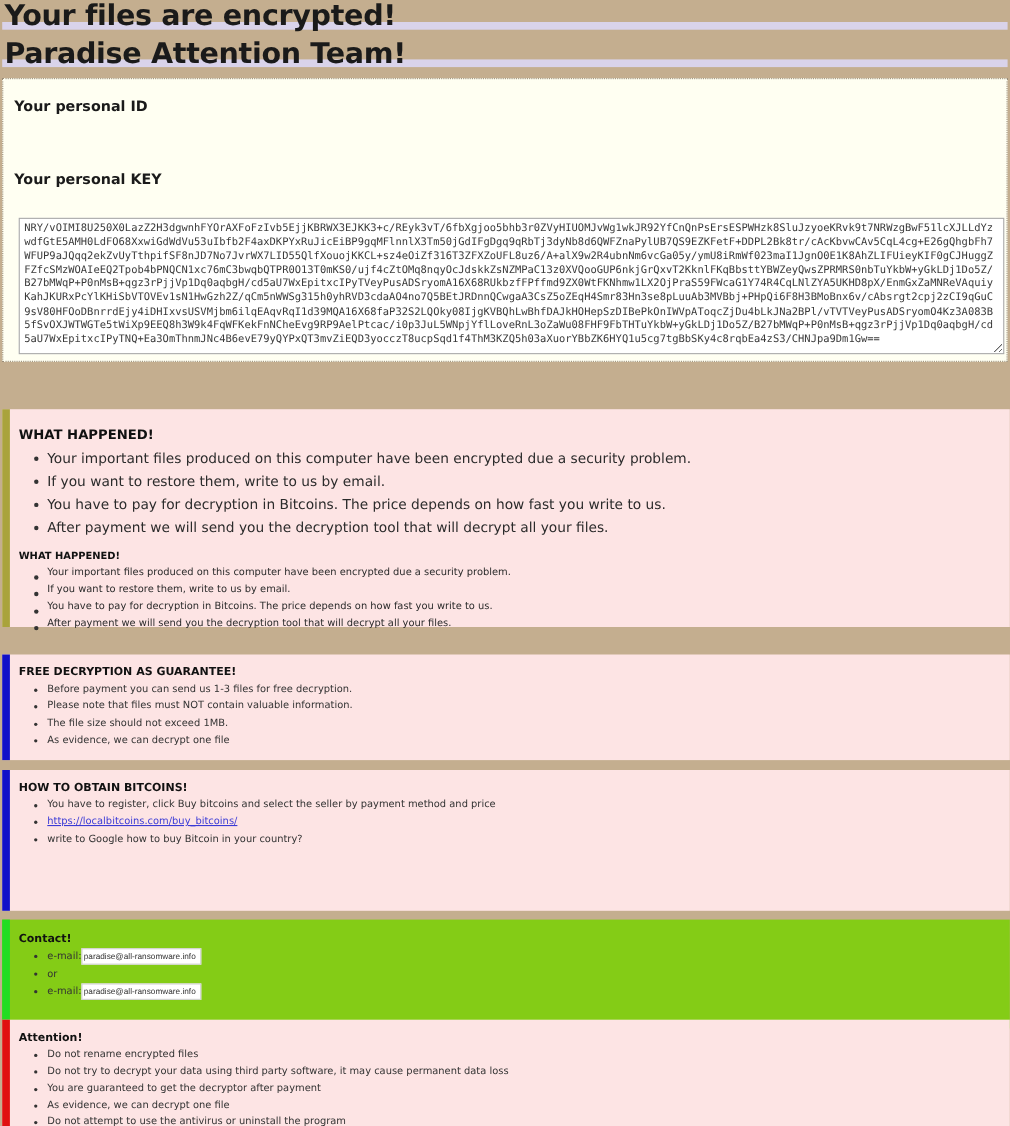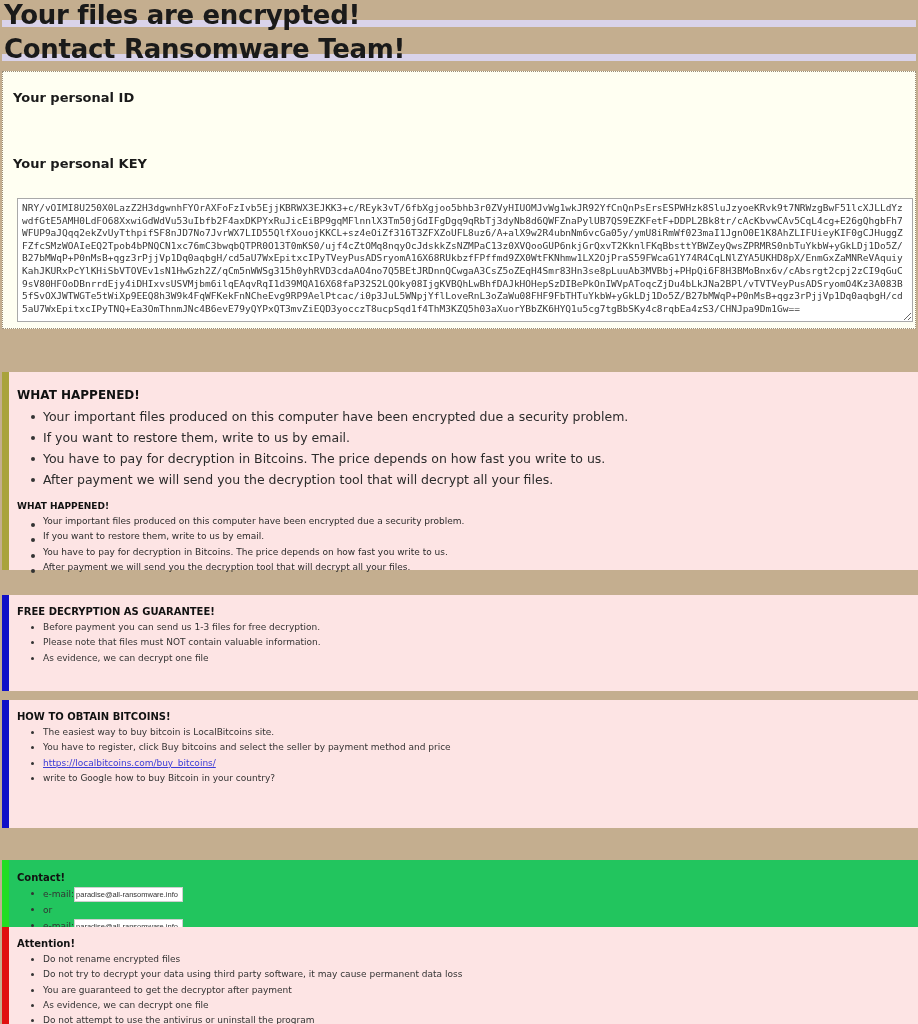--- a/index.html
+++ b/index.html
@@ -57,21 +57,21 @@
     display:inline-block; background:#fff; border:1px solid #cfcfcf;
     font-size:7.5px; width:104px; height:11px; line-height:11px; overflow:hidden;
     vertical-align:middle; color:#333; padding-left:1px;
   }
 </style>
 </head>
 <body>
 
 <div class="h1">Your files are encrypted!</div>
 <div class="bar"></div>
-<div class="h1" style="margin-top:7px;">Contact Ransomware Team!</div>
+<div class="h1" style="margin-top:7px;">Paradise Attention Team!</div>
 <div class="bar"></div>
 
 <div class="idbox">
   <div class="label" style="top:18px;">Your personal ID</div>
   <div class="label" style="top:84px;">Your personal KEY</div>
   <textarea class="keyarea" readonly="" style="">NRY/vOIMI8U250X0LazZ2H3dgwnhFYOrAXFoFzIvb5EjjKBRWX3EJKK3+c/REyk3vT/6fbXgjoo5bhb3r0ZVyHIUOMJvWg1wkJR92YfCnQnPsErsESPWHzk8SluJzyoeKRvk9t7NRWzgBwF51lcXJLLdYzwdfGtE5AMH0LdFO68XxwiGdWdVu53uIbfb2F4axDKPYxRuJicEiBP9gqMFlnnlX3Tm50jGdIFgDgq9qRbTj3dyNb8d6QWFZnaPylUB7QS9EZKFetF+DDPL2Bk8tr/cAcKbvwCAv5CqL4cg+E26gQhgbFh7WFUP9aJQqq2ekZvUyTthpifSF8nJD7No7JvrWX7LID55QlfXouojKKCL+sz4eOiZf316T3ZFXZoUFL8uz6/A+alX9w2R4ubnNm6vcGa05y/ymU8iRmWf023maI1JgnO0E1K8AhZLIFUieyKIF0gCJHuggZFZfcSMzWOAIeEQ2Tpob4bPNQCN1xc76mC3bwqbQTPR0O13T0mKS0/ujf4cZtOMq8nqyOcJdskkZsNZMPaC13z0XVQooGUP6nkjGrQxvT2KknlFKqBbsttYBWZeyQwsZPRMRS0nbTuYkbW+yGkLDj1Do5Z/B27bMWqP+P0nMsB+qgz3rPjjVp1Dq0aqbgH/cd5aU7WxEpitxcIPyTVeyPusADSryomA16X68RUkbzfFPffmd9ZX0WtFKNhmw1LX2OjPraS59FWcaG1Y74R4CqLNlZYA5UKHD8pX/EnmGxZaMNReVAquiyKahJKURxPcYlKHiSbVTOVEv1sN1HwGzh2Z/qCm5nWWSg315h0yhRVD3cdaAO4no7Q5BEtJRDnnQCwgaA3CsZ5oZEqH4Smr83Hn3se8pLuuAb3MVBbj+PHpQi6F8H3BMoBnx6v/cAbsrgt2cpj2zCI9qGuC9sV80HFOoDBnrrdEjy4iDHIxvsUSVMjbm6ilqEAqvRqI1d39MQA16X68faP32S2LQOky08IjgKVBQhLwBhfDAJkHOHepSzDIBePkOnIWVpAToqcZjDu4bLkJNa2BPl/vTVTVeyPusADSryomO4Kz3A083B5fSvOXJWTWGTe5tWiXp9EEQ8h3W9k4FqWFKekFnNCheEvg9RP9AelPtcac/i0p3JuL5WNpjYflLoveRnL3oZaWu08FHF9FbTHTuYkbW+yGkLDj1Do5Z/B27bMWqP+P0nMsB+qgz3rPjjVp1Dq0aqbgH/cd5aU7WxEpitxcIPyTNQ+Ea3OmThnmJNc4B6evE79yQYPxQT3mvZiEQD3yocczT8ucpSqd1f4ThM3KZQ5h03aXuorYBbZK6HYQ1u5cg7tgBbSKy4c8rqbEa4zS3/CHNJpa9Dm1Gw==</textarea>
 </div>
 
 <div class="section big" style="top:372px; height:198px; border-left-color:#a9a33c;">
   <div class="title" style="top:16px;">WHAT HAPPENED!</div>
@@ -88,35 +88,35 @@
     <li style="font-size:9px; line-height:15.3px;">You have to pay for decryption in Bitcoins. The price depends on how fast you write to us.</li>
     <li style="font-size:9px; line-height:15.3px;">After payment we will send you the decryption tool that will decrypt all your files.</li>
   </ul>
 </div>
 
 <div class="section" style="top:595px; height:96px; border-left-color:#1010c8;">
   <div class="title" style="top:11px;">FREE DECRYPTION AS GUARANTEE!</div>
   <ul style="top:25px;">
     <li>Before payment you can send us 1-3 files for free decryption.</li>
     <li>Please note that files must NOT contain valuable information.</li>
+    <li>The file size should not exceed 1MB.</li>
     <li>As evidence, we can decrypt one file</li>
   </ul>
 </div>
 
 <div class="section" style="top:700px; height:128px; border-left-color:#1010c8;">
   <div class="title" style="top:11px;text-align:center;">HOW TO OBTAIN BITCOINS!</div>
   <ul style="top:25px;">
-    <li>The easiest way to buy bitcoin is LocalBitcoins site.</li>
     <li>You have to register, click Buy bitcoins and select the seller by payment method and price</li>
     <li><a>https://localbitcoins.com/buy_bitcoins/</a></li>
     <li>write to Google how to buy Bitcoin in your country?</li>
   </ul>
 </div>
 
-<div class="section" style="top:860px; height:99px; background:#22c55e; border-left-color:#22dd22;">
+<div class="section" style="top:836px; height:99px; background:#84cc16; border-left-color:#22dd22;">
   <div class="title" style="top:12px;">Contact!</div>
   <ul style="top:26px;">
     <li style="line-height:16px;">
       <span>e-mail:</span><input class="email-box" readonly="" value="paradise@all-ransomware.info" style="">
     </li>
     <li style="line-height:16px;"><span>or</span></li>
     <li style="line-height:16px;">
       <span>e-mail:</span><input class="email-box" readonly="" value="paradise@all-ransomware.info" style="">
     </li>
   </ul>

